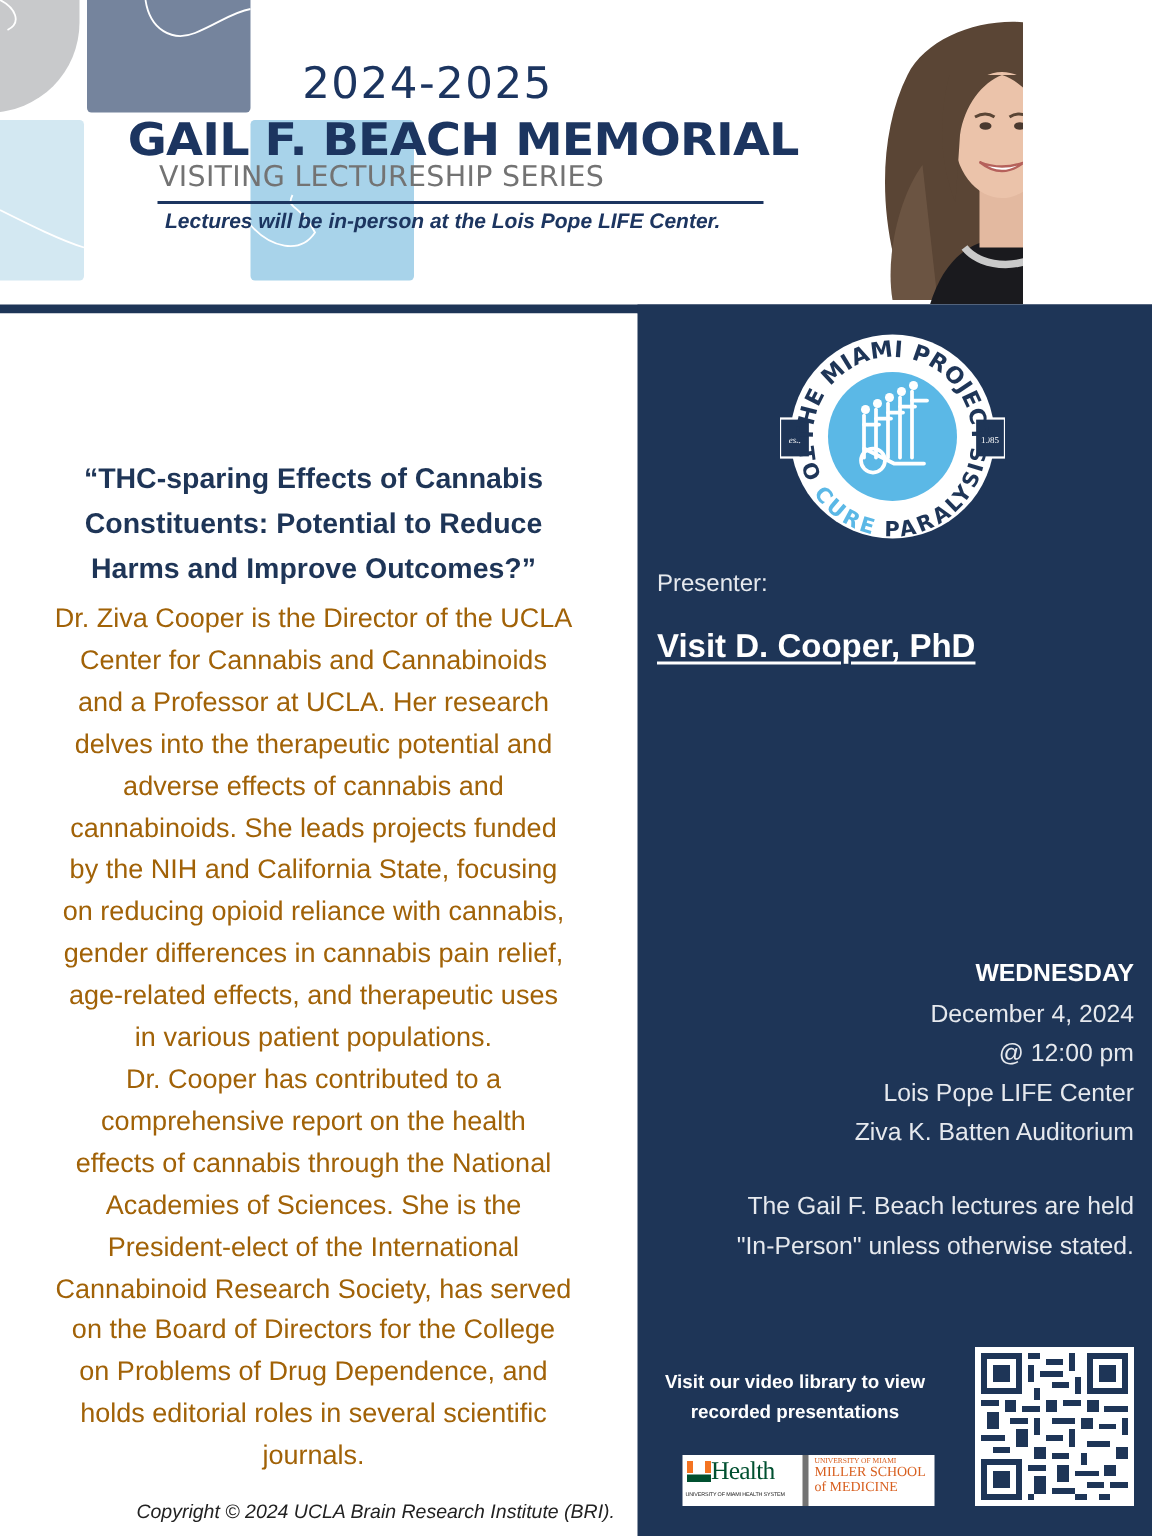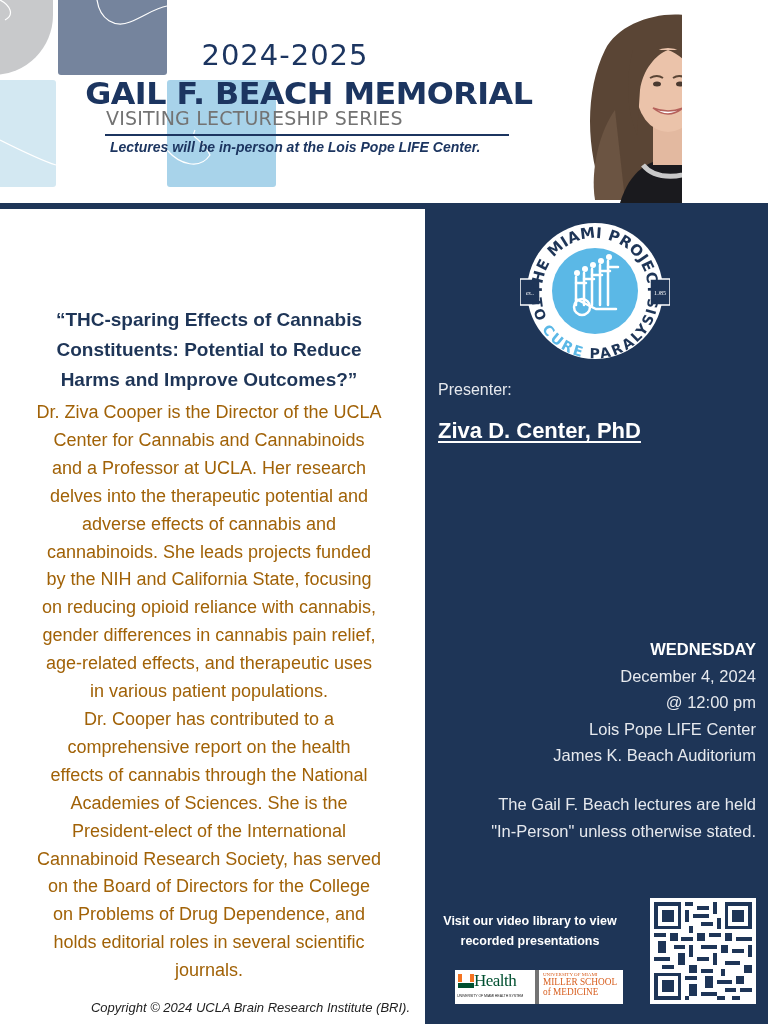--- a/index.html
+++ b/index.html
@@ -187,28 +187,28 @@
         <circle cx="57" cy="60" r="3"></circle>
           <circle cx="65" cy="56" r="3"></circle>
         <circle cx="73" cy="52" r="3"></circle>
           <circle cx="81" cy="48" r="3"></circle>
           <circle cx="89" cy="44" r="3"></circle>
       </g>
     </svg>
   </div>
 
   <div class="presenter-label">Presenter:</div>
-  <div class="presenter-name">Ziva D. Center, PhD</div>
+  <div class="presenter-name">Visit D. Cooper, PhD</div>
 
   <div class="event">
     <div class="day">WEDNESDAY</div>
     <div>December 4, 2024</div>
     <div>@ 12:00 pm</div>
     <div>Lois Pope LIFE Center</div>
-    <div>James K. Beach Auditorium</div>
+    <div>Ziva K. Batten Auditorium</div>
   </div>
 
   <div class="inperson-note">
     <div>The Gail F. Beach lectures are held</div>
     <div>"In-Person" unless otherwise stated.</div>
   </div>
 
   <div class="video-cta">
     <div>Visit our video library to view</div>
     <div>recorded presentations</div>

